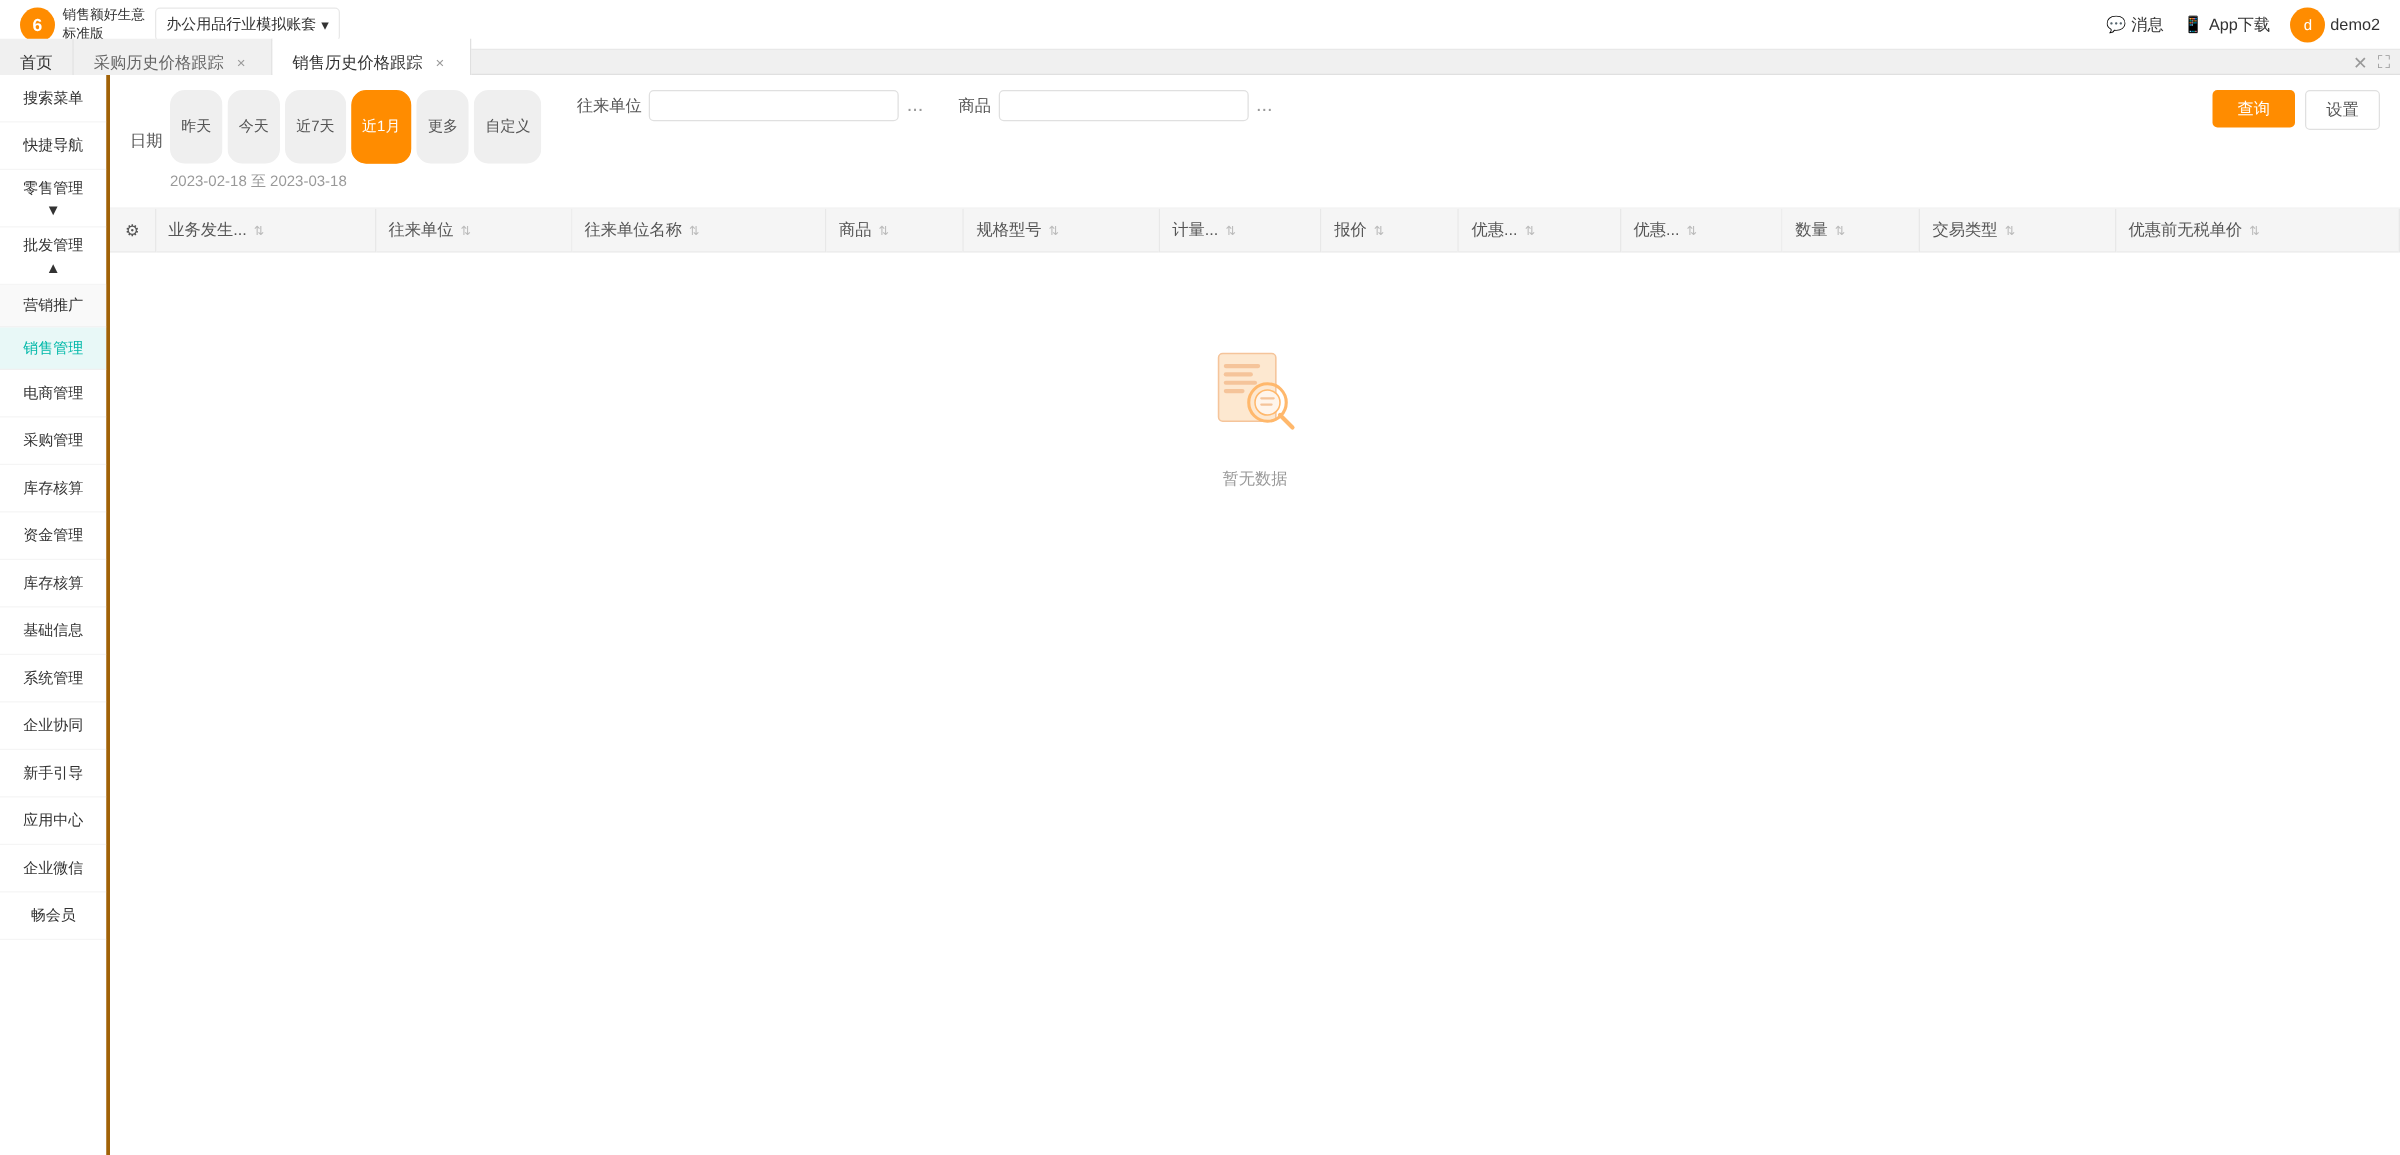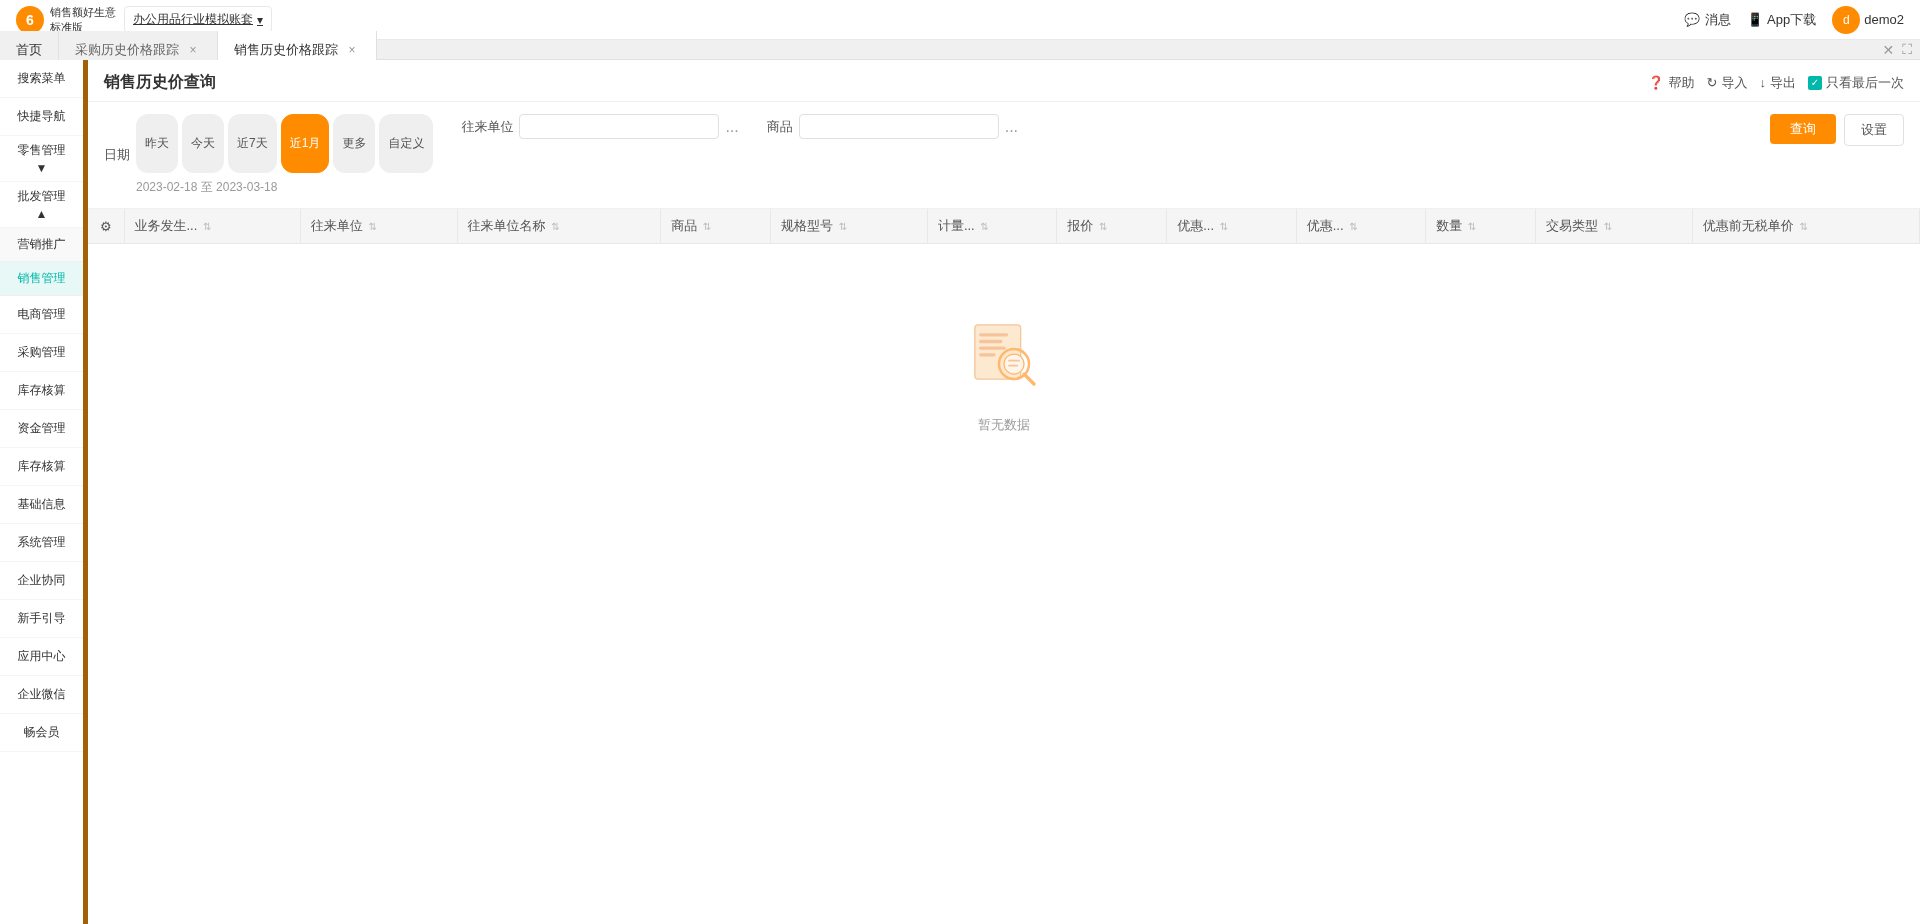--- a/index.html
+++ b/index.html
@@ -13,21 +13,21 @@
       align-items: center;
       justify-content: space-between;
       padding: 0 16px;
       border-bottom: 1px solid #e8e8e8;
       flex-shrink: 0;
     }
     .top-bar-left { display: flex; align-items: center; gap: 8px; }
     .logo-area { display: flex; align-items: center; gap: 6px; }
     .logo-circle { width: 28px; height: 28px; background: #ff8c00; border-radius: 50%; display: flex; align-items: center; justify-content: center; color: white; font-size: 14px; font-weight: bold; }
     .logo-text { font-size: 11px; color: #333; line-height: 1.3; }
-    .workspace-selector { display: flex; align-items: center; gap: 4px; padding: 4px 8px; border: 1px solid #e8e8e8; border-radius: 4px; cursor: pointer; font-size: 12px; color: #333; text-decoration: underline; }
+    .workspace-selector { display: flex; align-items: center; gap: 4px; padding: 4px 8px; border: 1px solid #e8e8e8; border-radius: 4px; cursor: pointer; font-size: 12px; color: #333; }
     .top-bar-right { display: flex; align-items: center; gap: 16px; font-size: 13px; color: #333; }
     .top-bar-right-item { display: flex; align-items: center; gap: 4px; cursor: pointer; }
     .avatar { width: 28px; height: 28px; border-radius: 50%; background: #ff8c00; display: flex; align-items: center; justify-content: center; color: white; font-size: 12px; }
 
     
     .tabs-bar {
       height: 20px;
       background: #f0f0f0;
       display: flex;
       align-items: center;
@@ -67,21 +67,21 @@
     .main-layout {
       display: flex;
       flex: 1;
       overflow: hidden;
     }
 
     
     .sidebar {
       width: 88px;
       background: #fff;
-      border-right: 5px solid #a16207;
+      border-right: 3px solid #a16207;
       display: flex;
       flex-direction: column;
       overflow-y: auto;
       flex-shrink: 0;
     }
     .sidebar-item {
       padding: 10px 4px;
       text-align: center;
       cursor: pointer;
       font-size: 12px;
@@ -358,41 +358,20 @@
     <div class="sidebar-item">
       <span>企业微信</span>
     </div>
     <div class="sidebar-item">
       <span>畅会员</span>
     </div>
   </div>
 
   <div class="content-area">
 
-    <div class="page-header">
-      <div class="page-title">销售历史价查询</div>
-      <div class="page-actions">
-        <div class="page-actions-item">
-          <span>❓</span>
-          <span>帮助</span>
-        </div>
-        <div class="page-actions-item">
-          <span>↻</span>
-          <span>导入</span>
-        </div>
-        <div class="page-actions-item">
-          <span>↓</span>
-          <span>导出</span>
-        </div>
-        <div class="checkbox-only">
-          <div class="checkbox-teal"></div>
-          <span>只看最后一次</span>
-        </div>
-      </div>
-    </div>
 
     <div class="filter-bar">
       <div class="filter-group">
         <span class="filter-label">日期</span>
         <div style="display:flex;flex-direction:column;gap:4px;">
           <div class="filter-date-options">
             <button class="filter-date-btn">昨天</button>
             <button class="filter-date-btn">今天</button>
             <button class="filter-date-btn">近7天</button>
             <button class="filter-date-btn active">近1月</button>

